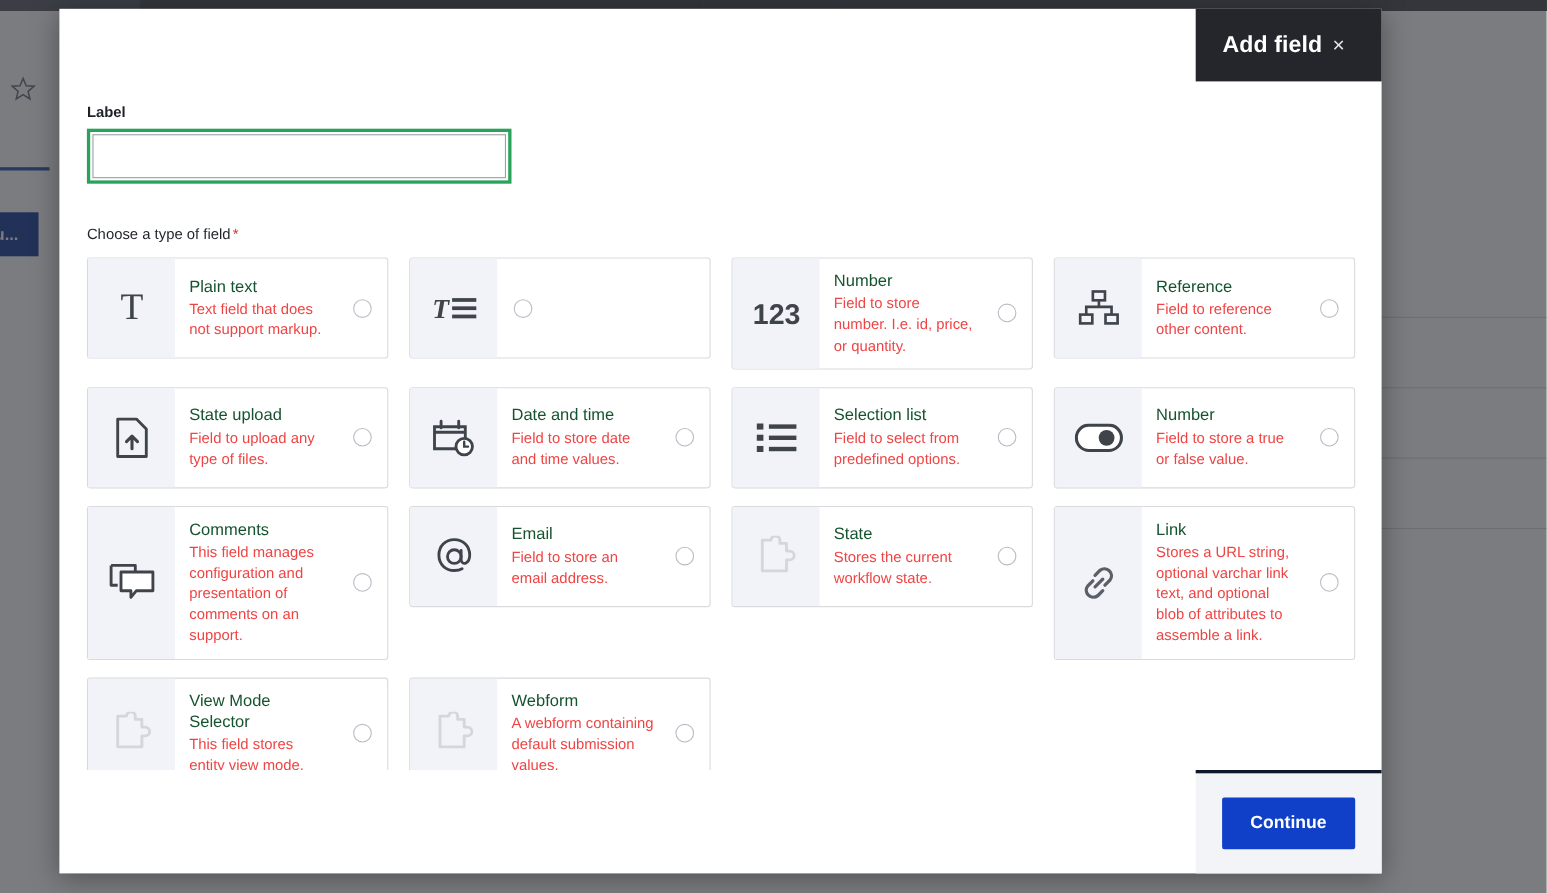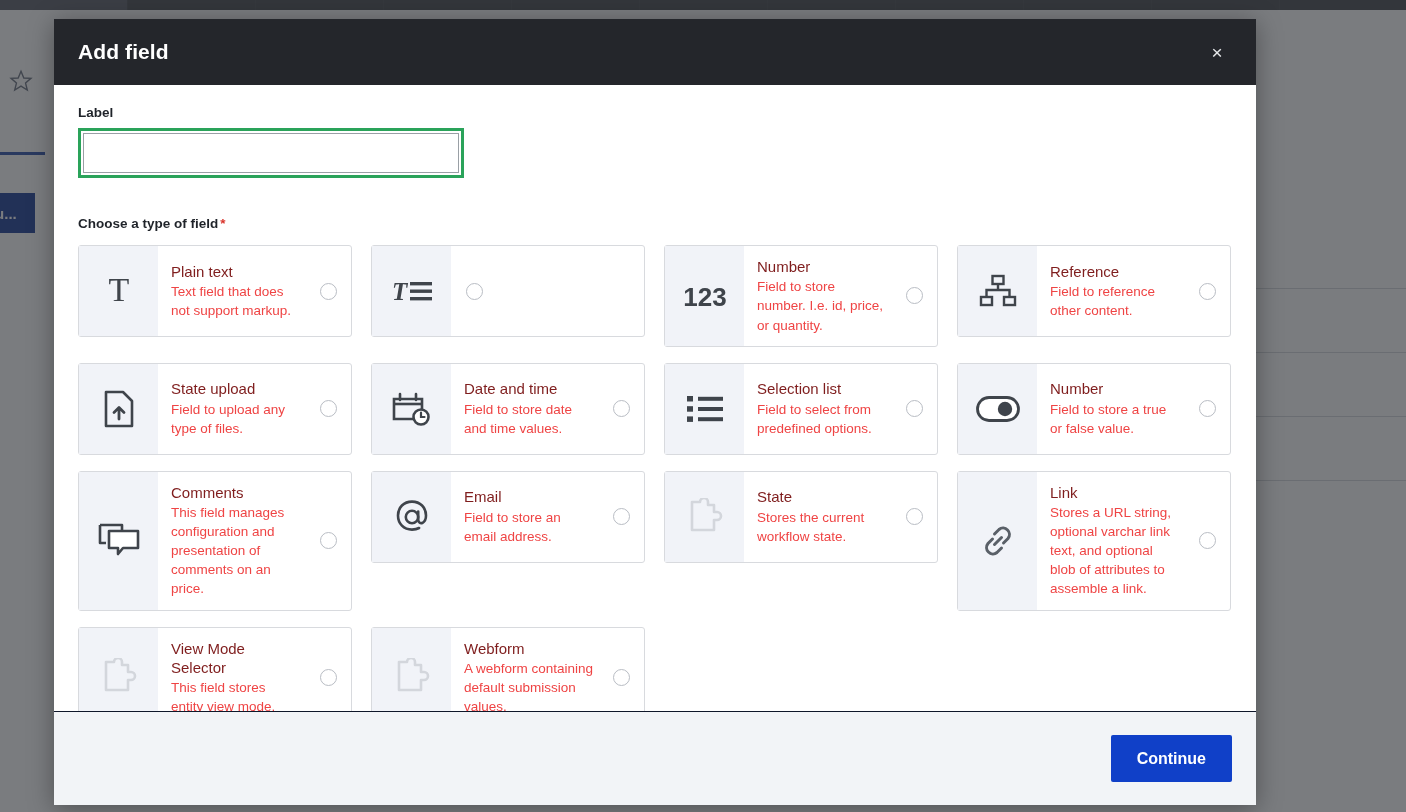--- a/index.html
+++ b/index.html
@@ -65,25 +65,25 @@
   .bg-select .chev { font-size: 12px; color: #1f2329; }
 
   #scrim {
     position: absolute; inset: 0;
     background: rgba(40, 43, 49, 0.62);
   }
 
   
   #modal {
     position: absolute;
-    left: 54px; top: 19px;
+    left: 54px; top: 8px;
     width: 1202px; height: 786px;
     background: #ffffff;
     box-shadow: 0 4px 24px rgba(0,0,0,0.35);
-    display: flex; flex-direction: column;
+    display: flex; flex-direction: column; align-items: flex-end;
   }
   .modal-header {
     height: 66px; background: #24262b;
     display: flex; align-items: center; justify-content: space-between;
     padding: 0 24px 0 24px;
     flex: 0 0 66px;
   }
   .modal-title {
     color: #ffffff; font-size: 21px; font-weight: bold;
     letter-spacing: 0.1px;
@@ -115,21 +115,21 @@
     border: 1px solid #9aa0a6;
     outline: none;
     font-size: 14px; color: #1f2329;
     padding: 0 10px;
     font-family: "Liberation Sans", sans-serif;
     background: #ffffff;
   }
 
   .section-title {
     margin: 38px 0 14px 0;
-    font-size: 13.5px; font-weight: bold; color: #1f2329;
+    font-size: 13.5px; font-weight: normal; color: #1f2329;
   }
   .section-title .req { color: #d9342b; margin-left: 2px; }
 
   .cards-grid {
     display: grid;
     grid-template-columns: repeat(4, 274px);
     column-gap: 19px;
     row-gap: 16px;
     align-items: start;
   }
@@ -148,39 +148,39 @@
     background: #f1f3f8;
     display: flex; align-items: center; justify-content: center;
   }
   .card-icon svg { display: block; }
   .card-main {
     flex: 1 1 auto;
     padding: 11px 4px 11px 13px;
     display: flex; flex-direction: column; justify-content: center;
   }
   .card-name {
-    font-size: 15px; color: #7f1d1d; line-height: 1.28;
+    font-size: 15px; color: #14532d; line-height: 1.28;
     margin-bottom: 1px;
   }
   .card-desc {
     font-size: 13.5px; color: #ef4444; line-height: 1.42;
   }
   .card-radio {
     flex: 0 0 46px;
     display: flex; align-items: center; justify-content: center;
   }
   .radio-circle {
     width: 17px; height: 17px; border-radius: 50%;
     border: 1px solid #b9bdc4; background: #ffffff;
   }
 
   .modal-footer {
     flex: 0 0 94px;
     background: #f2f4f7;
-    border-top: 1px solid #0f172a;
+    border-top: 3px solid #0f172a;
     display: flex; align-items: center; justify-content: flex-end;
     padding: 0 24px;
   }
   .continue-btn {
     background: #1040c8; color: #ffffff;
     border: none; border-radius: 2px;
     height: 47px; padding: 0 26px;
     font-size: 16px; font-weight: bold;
     font-family: "Liberation Sans", sans-serif;
     cursor: pointer;
@@ -388,21 +388,21 @@
         </div>
         <div class="card">
           <div class="card-icon">
             <svg width="42" height="36" viewBox="0 0 42 36" fill="none" stroke="#3f444b" stroke-width="2.6" stroke-linejoin="round">
               <path d="M2 2 h22 v6 M2 2 v18 h6"></path>
               <path d="M11 8 h29 v17 H25 l-5 6 v-6 H11 Z" fill="#fff"></path>
             </svg>
           </div>
           <div class="card-main">
             <div class="card-name">Comments</div>
-            <div class="card-desc">This field manages configuration and presentation of comments on an price.</div>
+            <div class="card-desc">This field manages configuration and presentation of comments on an support.</div>
           </div>
           <div class="card-radio">
             <span class="radio-circle"></span>
           </div>
         </div>
         <div class="card">
           <div class="card-icon">
             <svg width="40" height="40" viewBox="0 0 40 40" fill="none" stroke="#3f444b" stroke-width="2.6">
               <circle cx="20" cy="20" r="6.2"></circle>
               <path d="M26.2 14.5 V22.6 c0 3.1 2.4 4.2 4.4 3.2 2.4-1.2 3.4-4 3.4-7.2 C34 10.4 28.2 4.6 20 4.6 S6 10.4 6 18.6 11.8 32.6 20 32.6 c2.9 0 5.3-.6 7.1-1.6" stroke-linecap="round"></path>

